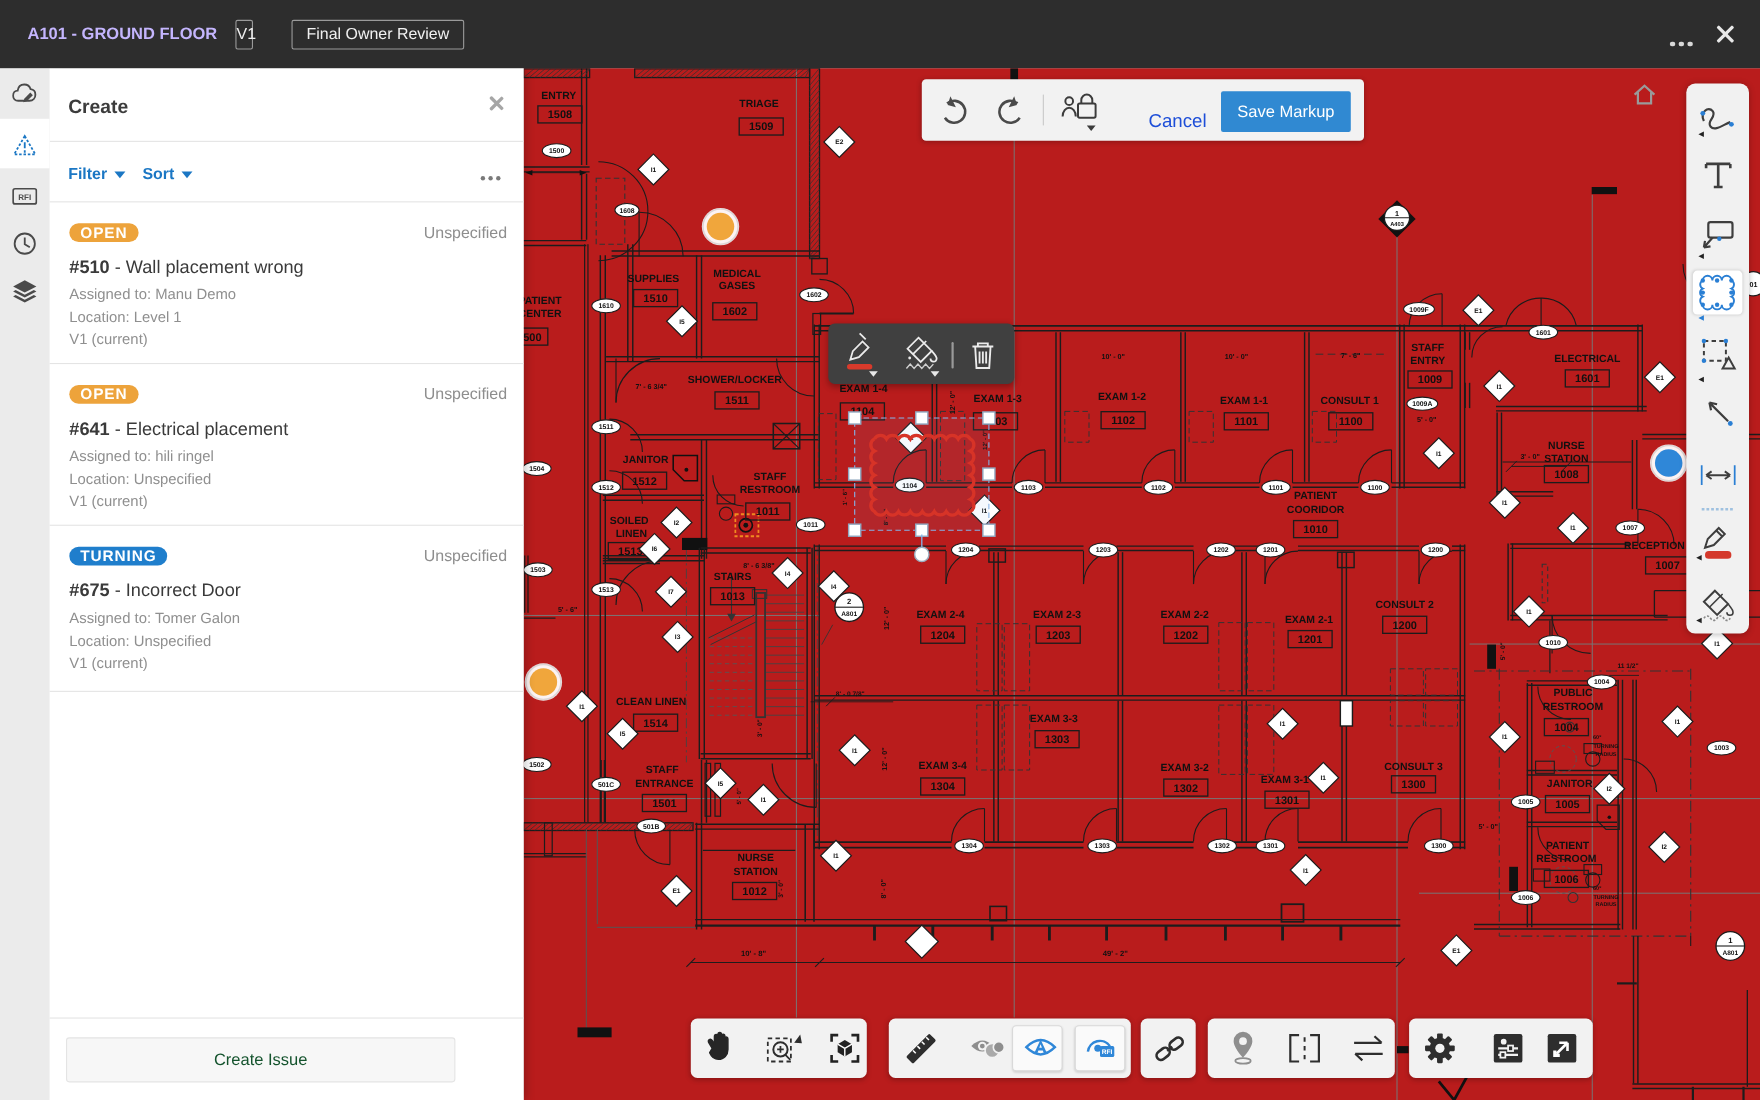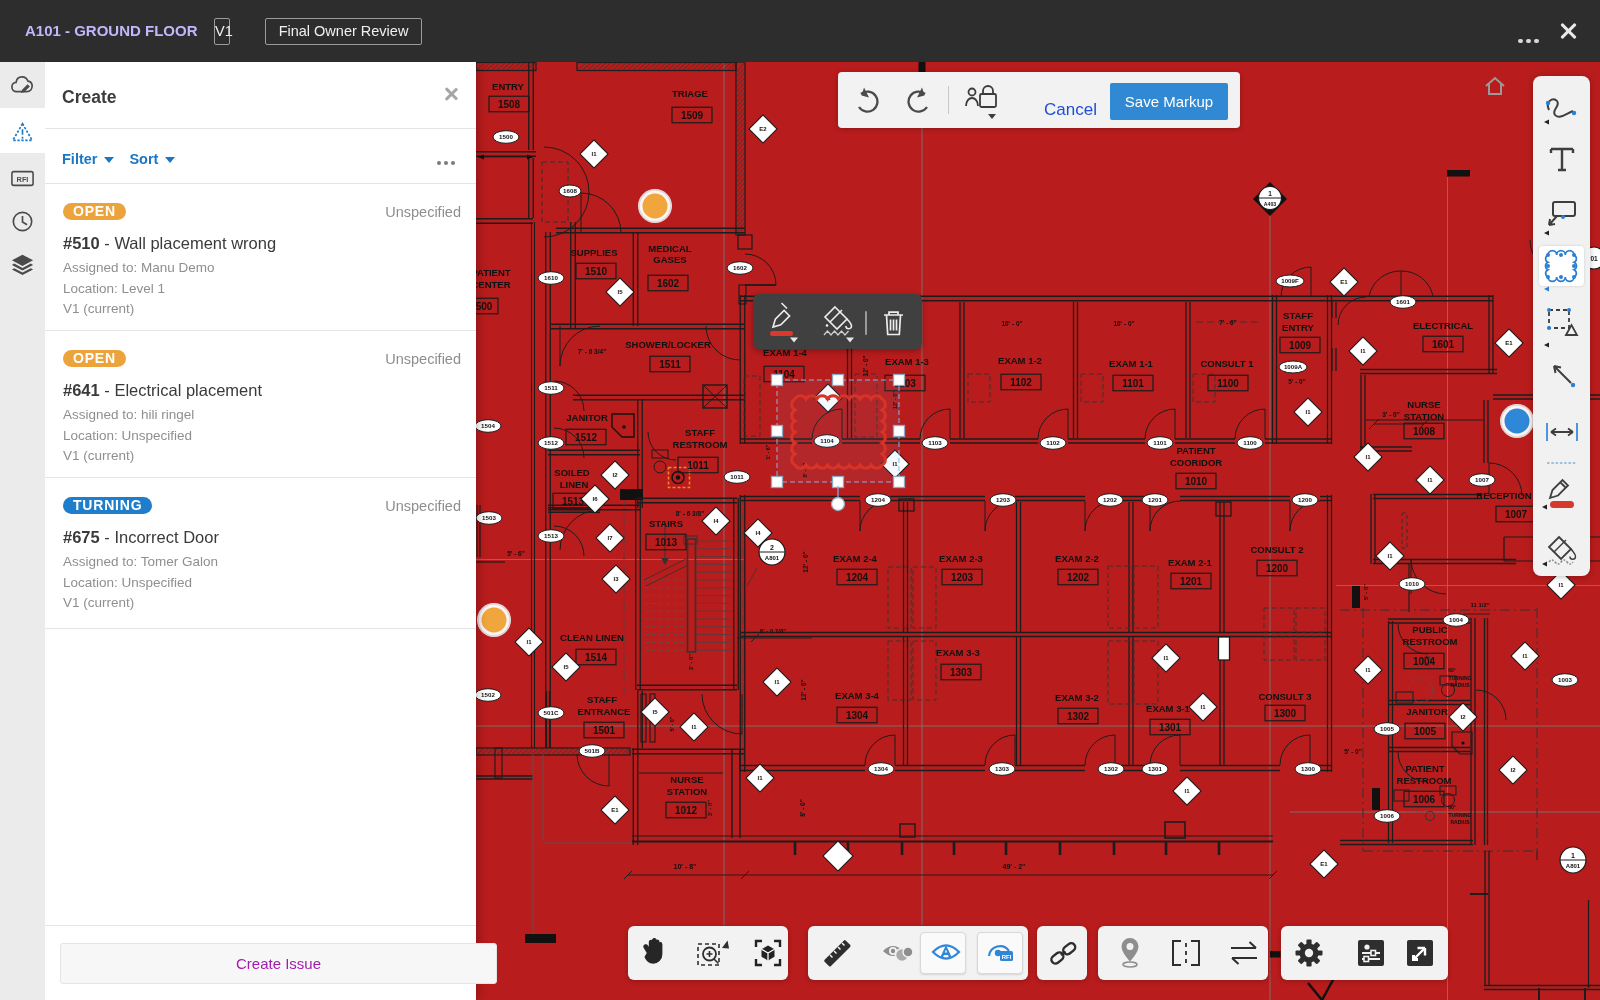--- a/index.html
+++ b/index.html
@@ -25,21 +25,21 @@
 #fdots{position:absolute;left:392px;top:89px}
 #fdots span{display:inline-block;width:4px;height:4px;border-radius:50%;background:#7a7a7a;margin-right:3px}
 .card{position:absolute;left:0;width:431px}
 .pill{position:absolute;left:18px;top:20px;height:17px;border-radius:9px;color:#fff;font-size:14px;font-weight:bold;letter-spacing:.8px;line-height:17px;padding:0 10px}
 .pill.open{background:#eda33b}
 .pill.ans{background:#1f7ecc}
 .unspec{position:absolute;right:15px;top:21px;font-size:14.5px;color:#8e8e8e}
 .ctitle{position:absolute;left:18px;top:51px;font-size:16.5px;color:#3a3a3a}
 .ctitle b{font-weight:bold}
 .cmeta{position:absolute;left:18px;top:75px;font-size:13.5px;color:#8f8f8f;line-height:20.5px}
-#createbtn{position:absolute;left:15px;top:881px;width:437px;height:41px;background:#f7f7f7;border:1px solid #e4e4e4;border-radius:3px;color:#a21caf;font-size:15px;text-align:center;line-height:39px}
+#createbtn{position:absolute;left:15px;top:881px;width:354px;height:41px;background:#f7f7f7;border:1px solid #e4e4e4;border-radius:3px;color:#14532d;font-size:15px;text-align:center;line-height:39px}
 #canvas{position:absolute;left:476px;top:62px;width:1124px;height:938px;background:#b91c1c}
 #plansvg{position:absolute;left:0;top:0}
 #mtb{position:absolute;left:838px;top:72px;width:402px;height:56px;background:#f2f2f2;border-radius:4px;box-shadow:0 1px 5px rgba(0,0,0,.25);z-index:20}
 #mtb .cancel{position:absolute;left:206px;top:28px;font-size:17px;color:#1d4ed8}
 #mtb .save{position:absolute;left:272px;top:11px;width:118px;height:37px;background:#3089d2;border-radius:2px;color:#fff;font-size:15px;text-align:center;line-height:37px}
 #mtb .vdiv{position:absolute;left:110px;top:14px;width:1px;height:28px;background:#c9c9c9}
 #ctb{position:absolute;left:753px;top:294px;width:169px;height:55px;background:#404040;border-radius:6px;box-shadow:0 2px 6px rgba(0,0,0,.3);z-index:20}
 #palette{position:absolute;left:1533px;top:76px;width:57px;height:500px;background:#f1f1f1;border-radius:8px;box-shadow:0 1px 6px rgba(0,0,0,.25);z-index:20}
 #palette .sel{position:absolute;left:6px;top:170px;width:45px;height:40px;background:#fff;border-radius:4px;box-shadow:0 0 3px rgba(0,0,0,.15)}
 .bgrp{position:absolute;top:926px;height:54px;background:#f2f2f2;border-radius:6px;box-shadow:0 1px 5px rgba(0,0,0,.25);z-index:20}

